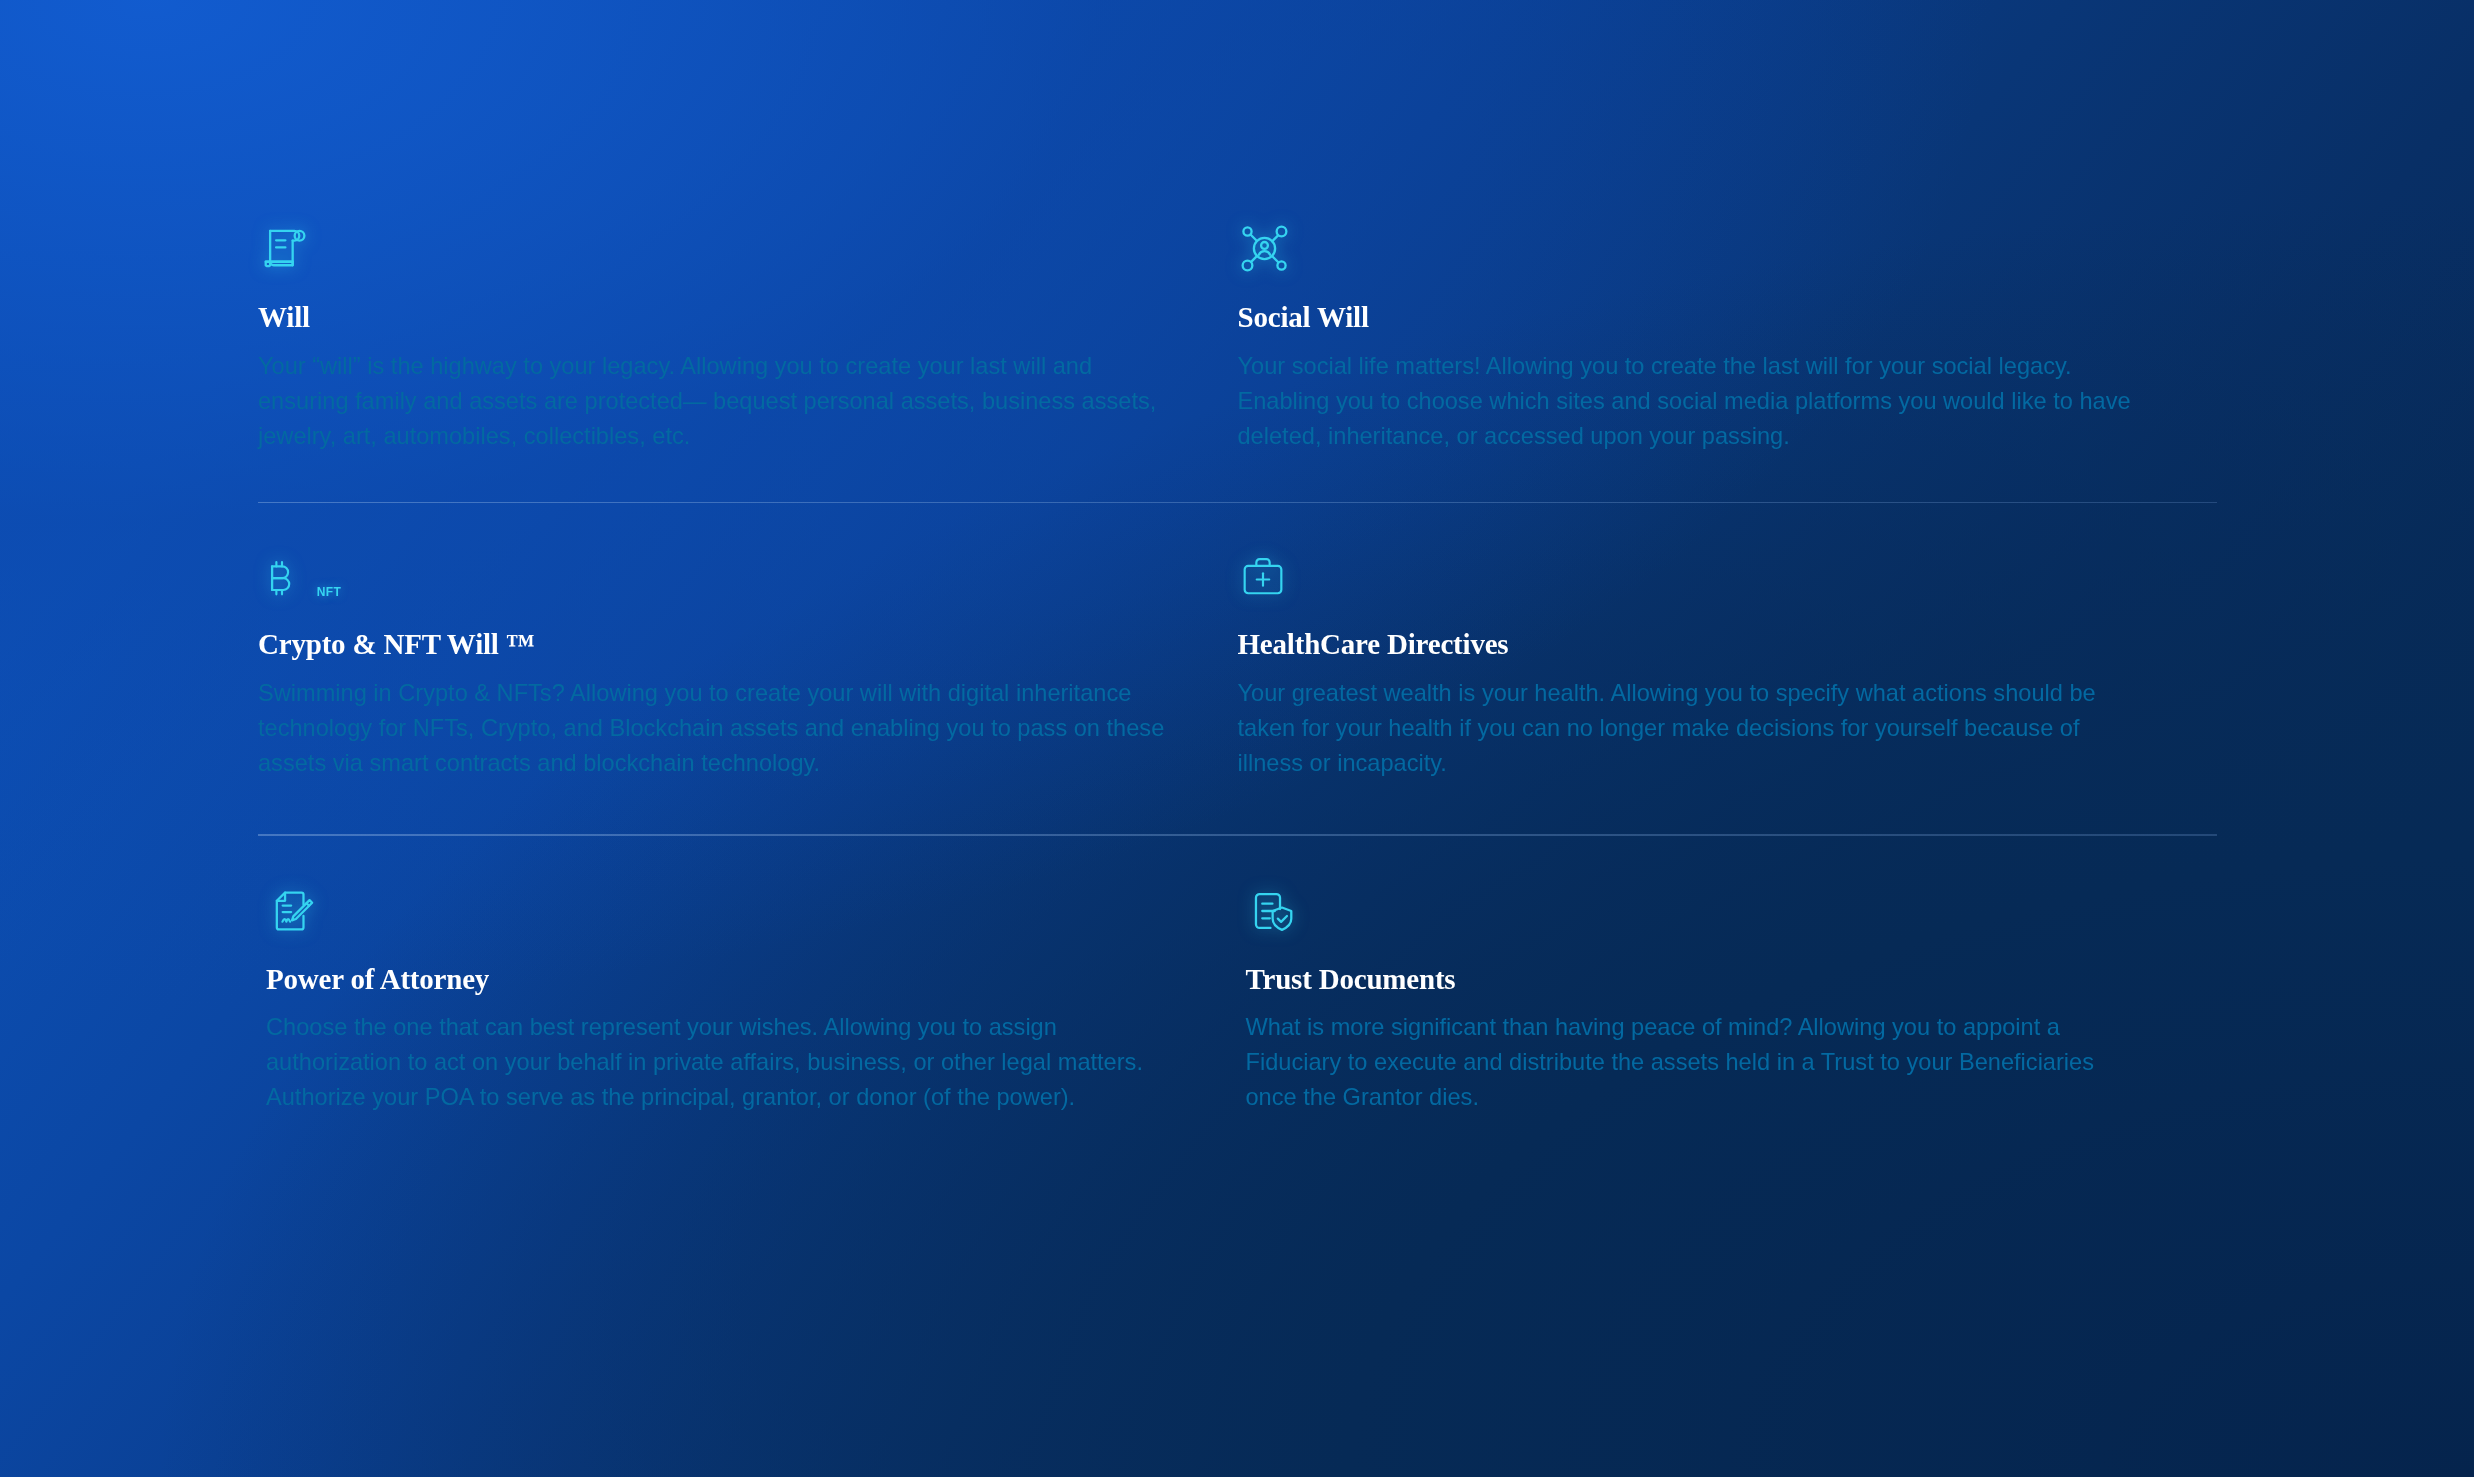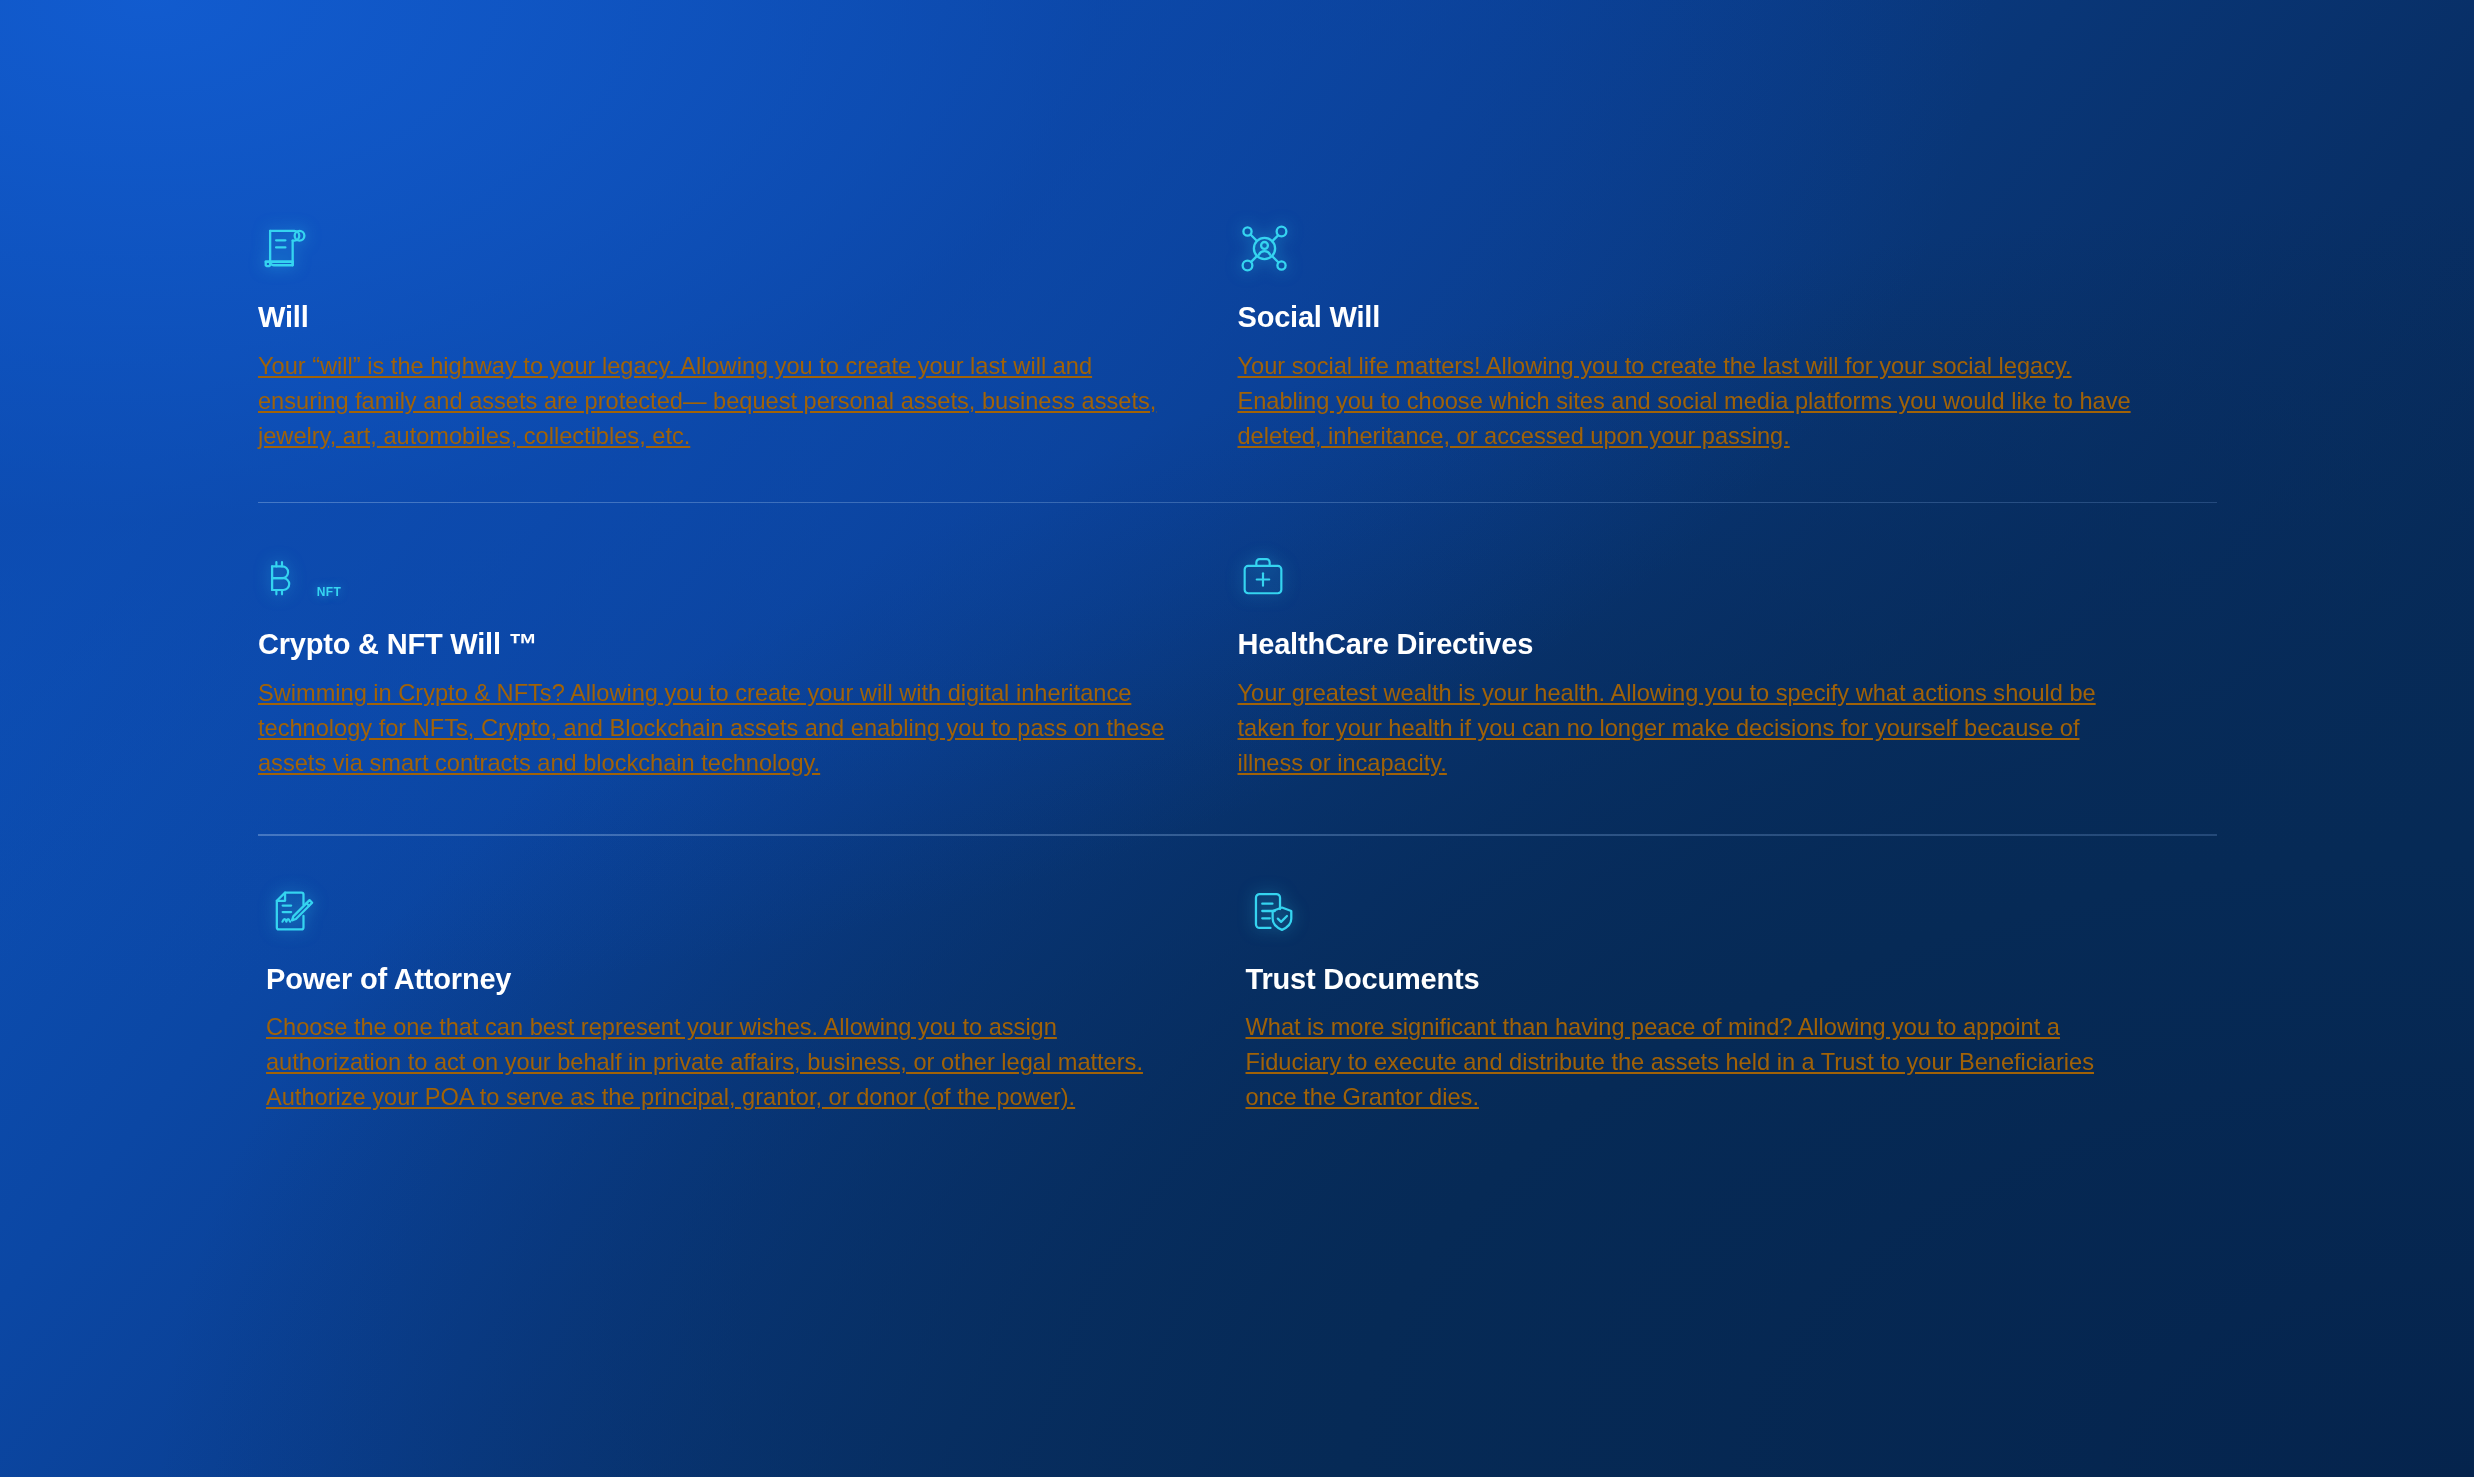--- a/index.html
+++ b/index.html
@@ -76,29 +76,29 @@
     padding-bottom:3.4px;
   }
 
   .card-title {
     font-size:29px;
     font-weight:bold;
     letter-spacing:-0.2px;
     color:#ffffff;
     margin-bottom:14.6px;
     white-space:nowrap;
+    font-family:Liberation Serif, serif;
   }
 
   .card-desc {
     font-size:23.6px;
     line-height:35px;
-    color:#a16207;
+    color:#0369a1;
     font-weight:400;
     max-width:954px;
-    text-decoration:underline;
   }
 
   .cell.right .card-desc { max-width:967px; }
 </style>
 </head>
 <body>
 
 <div class="page">
   <div class="grid">
 

